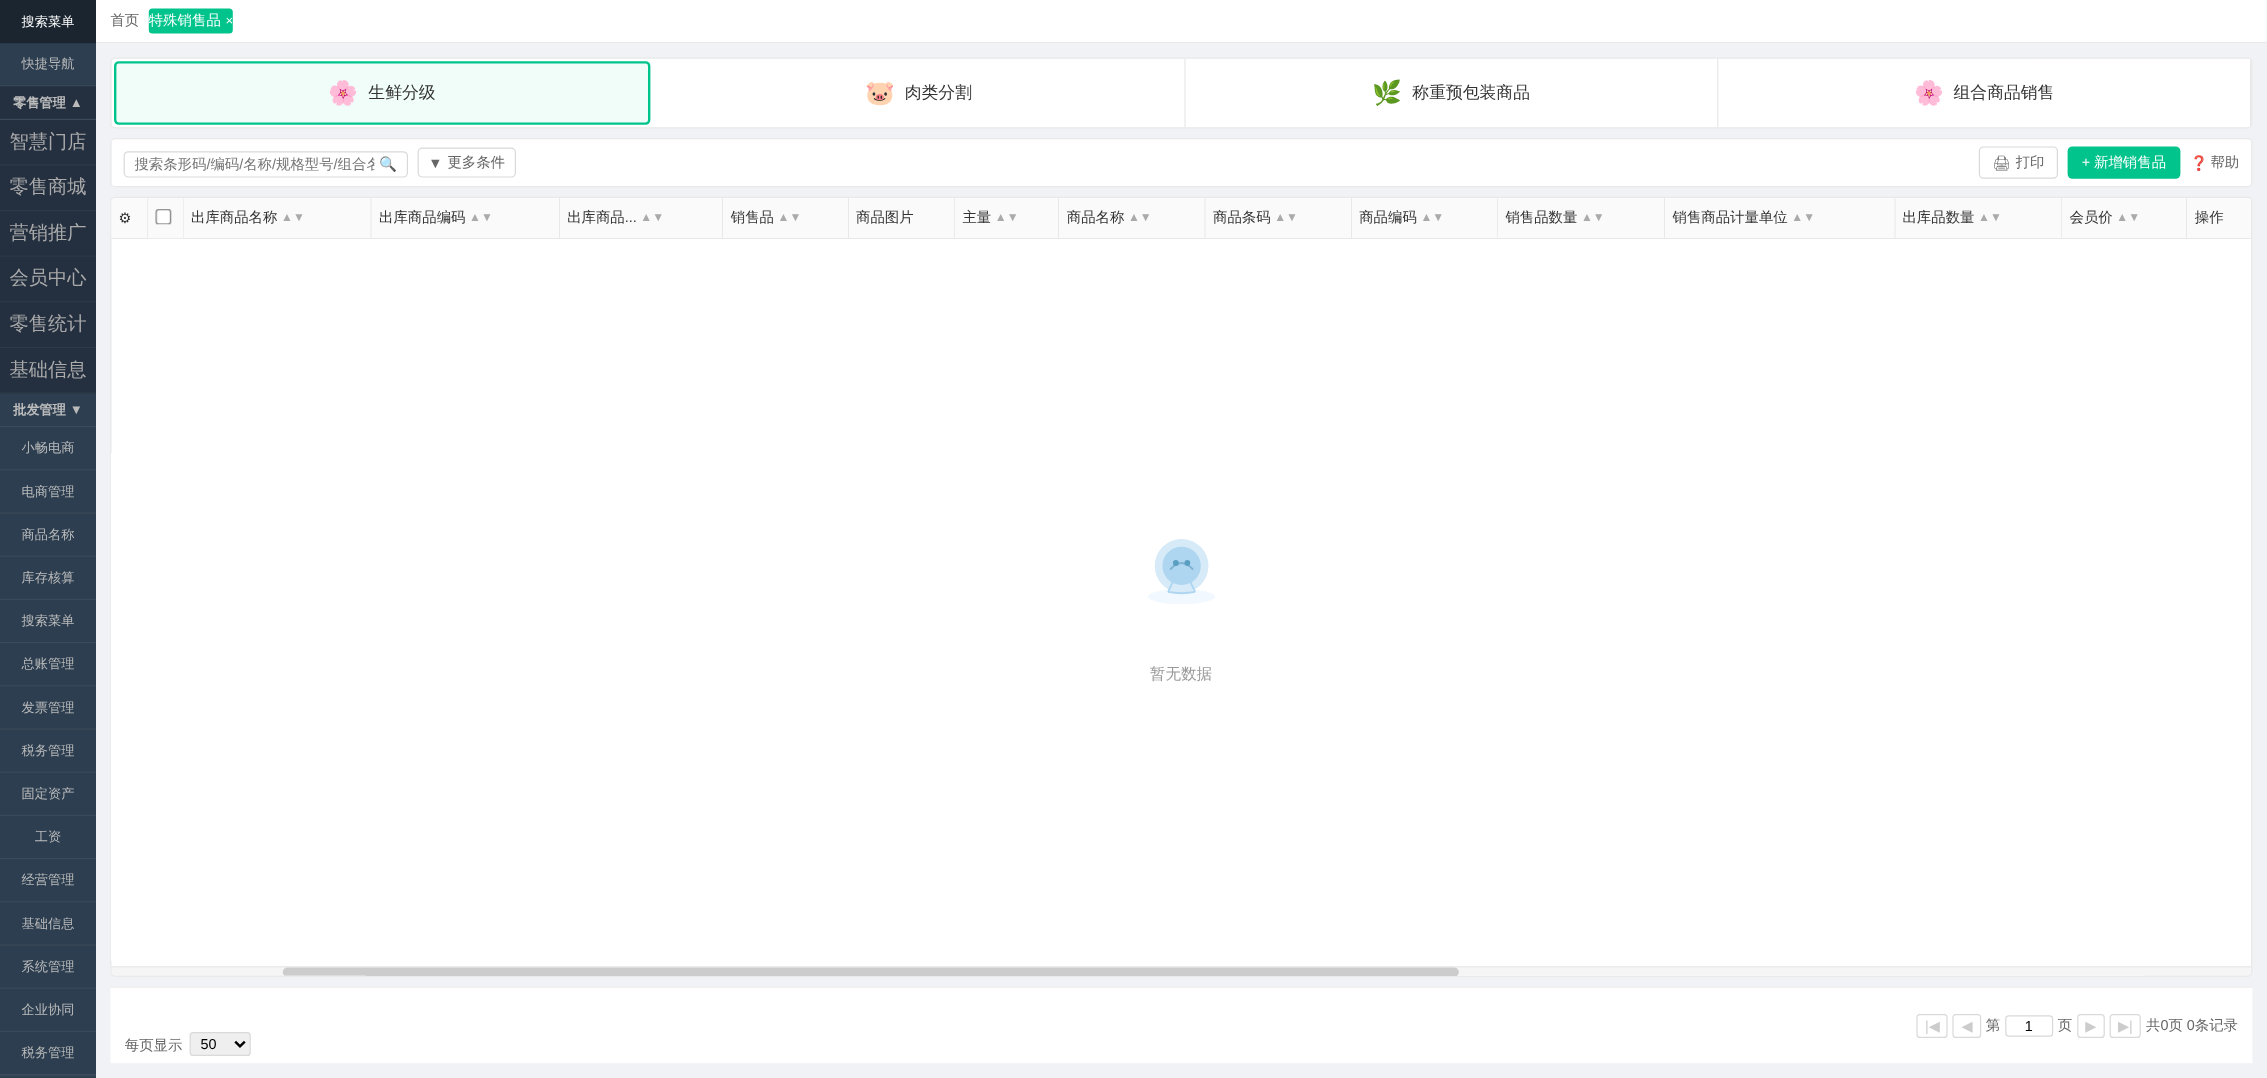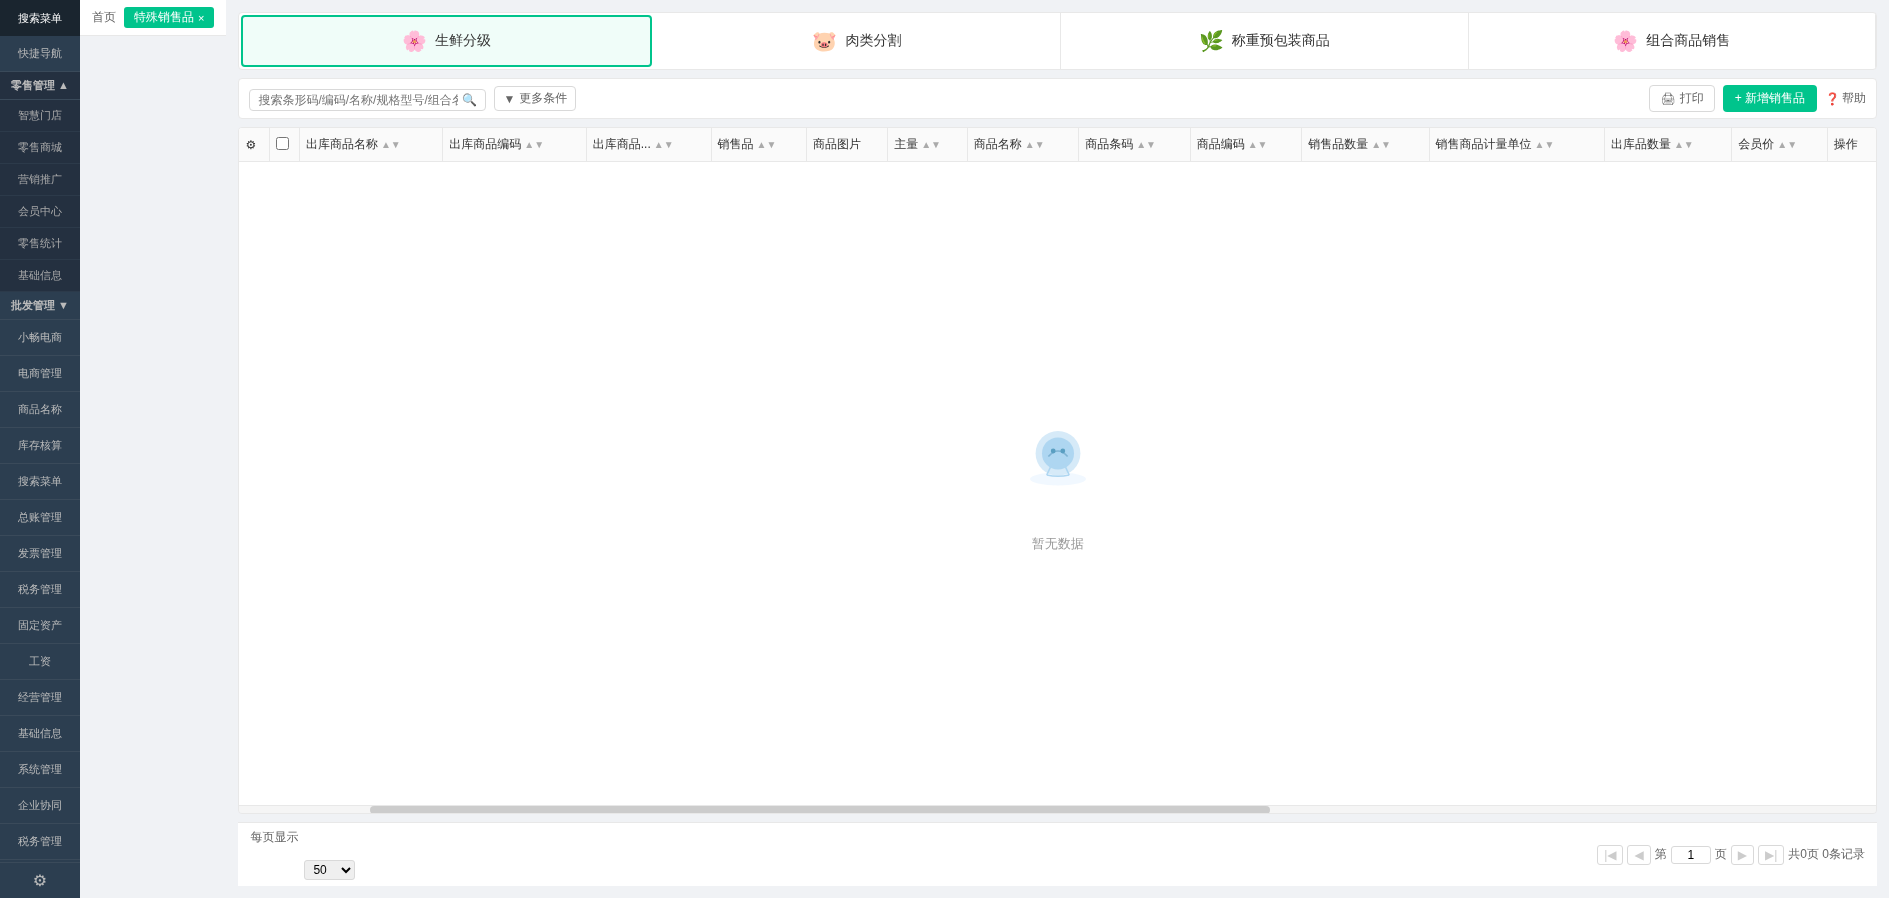--- a/index.html
+++ b/index.html
@@ -43,63 +43,63 @@
       font-size: 11px;
       color: #bbb;
       border-bottom: 1px solid #3a4a5a;
       font-weight: bold;
     }
     .sidebar-section.expanded { background: #243040; }
     .sidebar-sub-item {
       padding: 8px 4px;
       text-align: center;
       cursor: pointer;
-      font-size: 11px;
+      font-size: 16px;
       color: #aaa;
       background: #243040;
       border-bottom: 1px solid #2c3a4a;
     }
     .sidebar-bottom {
       margin-top: auto;
       border-top: 1px solid #3a4a5a;
     }
     .sidebar-gear {
       padding: 8px 4px;
       text-align: center;
       cursor: pointer;
       color: #bbb;
       font-size: 16px;
     }
 
     
     .main {
       flex: 1;
       display: flex;
-      flex-direction: row;
+      flex-direction: column;
       overflow: hidden;
     }
 
     
     .topbar {
       background: #fff;
       padding: 0 12px;
       height: 36px;
       display: flex;
       align-items: center;
       border-bottom: 1px solid #e8e8e8;
       gap: 8px;
     }
     .topbar-breadcrumb {
       font-size: 12px;
       color: #666;
     }
     .topbar-tag {
       background: #00c48c;
       color: #fff;
-      padding: 2px 10px;
+      padding: 2px 0;
       border-radius: 3px;
       font-size: 12px;
       display: flex;
       align-items: center;
       gap: 4px;
     }
     .topbar-tag .close-x {
       cursor: pointer;
       font-size: 11px;
     }
@@ -271,21 +271,21 @@
     .pagination-bar {
       background: #fff;
       border-top: 1px solid #e8e8e8;
       padding: 6px 12px;
       display: flex;
       align-items: center;
       justify-content: space-between;
       font-size: 12px;
       color: #666;
     }
-    .pagination-left { display: flex; align-items: flex-start; gap: 6px; }
+    .pagination-left { display: flex; align-items: flex-end; gap: 6px; }
     .pagination-right { display: flex; align-items: center; gap: 4px; }
     .page-size-select {
       border: 1px solid #d9d9d9;
       border-radius: 3px;
       padding: 1px 4px;
       font-size: 12px;
       margin-top: 31px;
     }
     .page-btn {
       border: 1px solid #d9d9d9;

